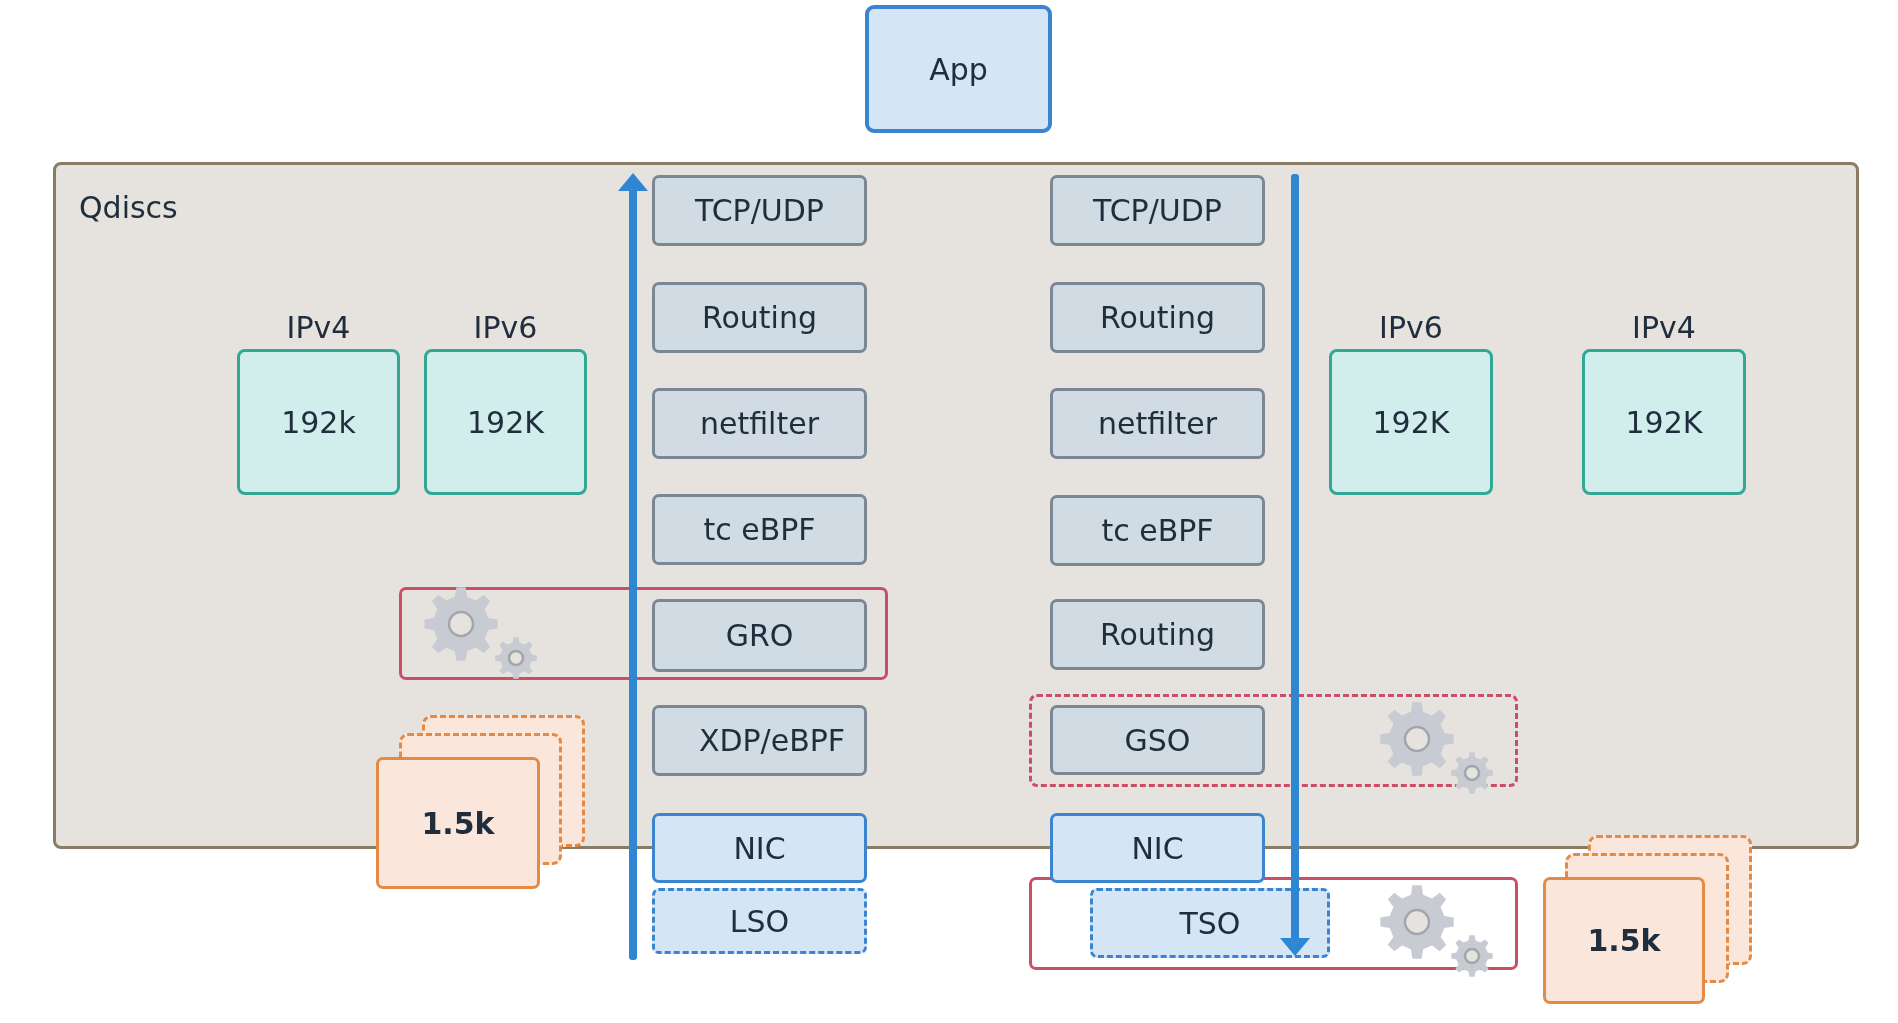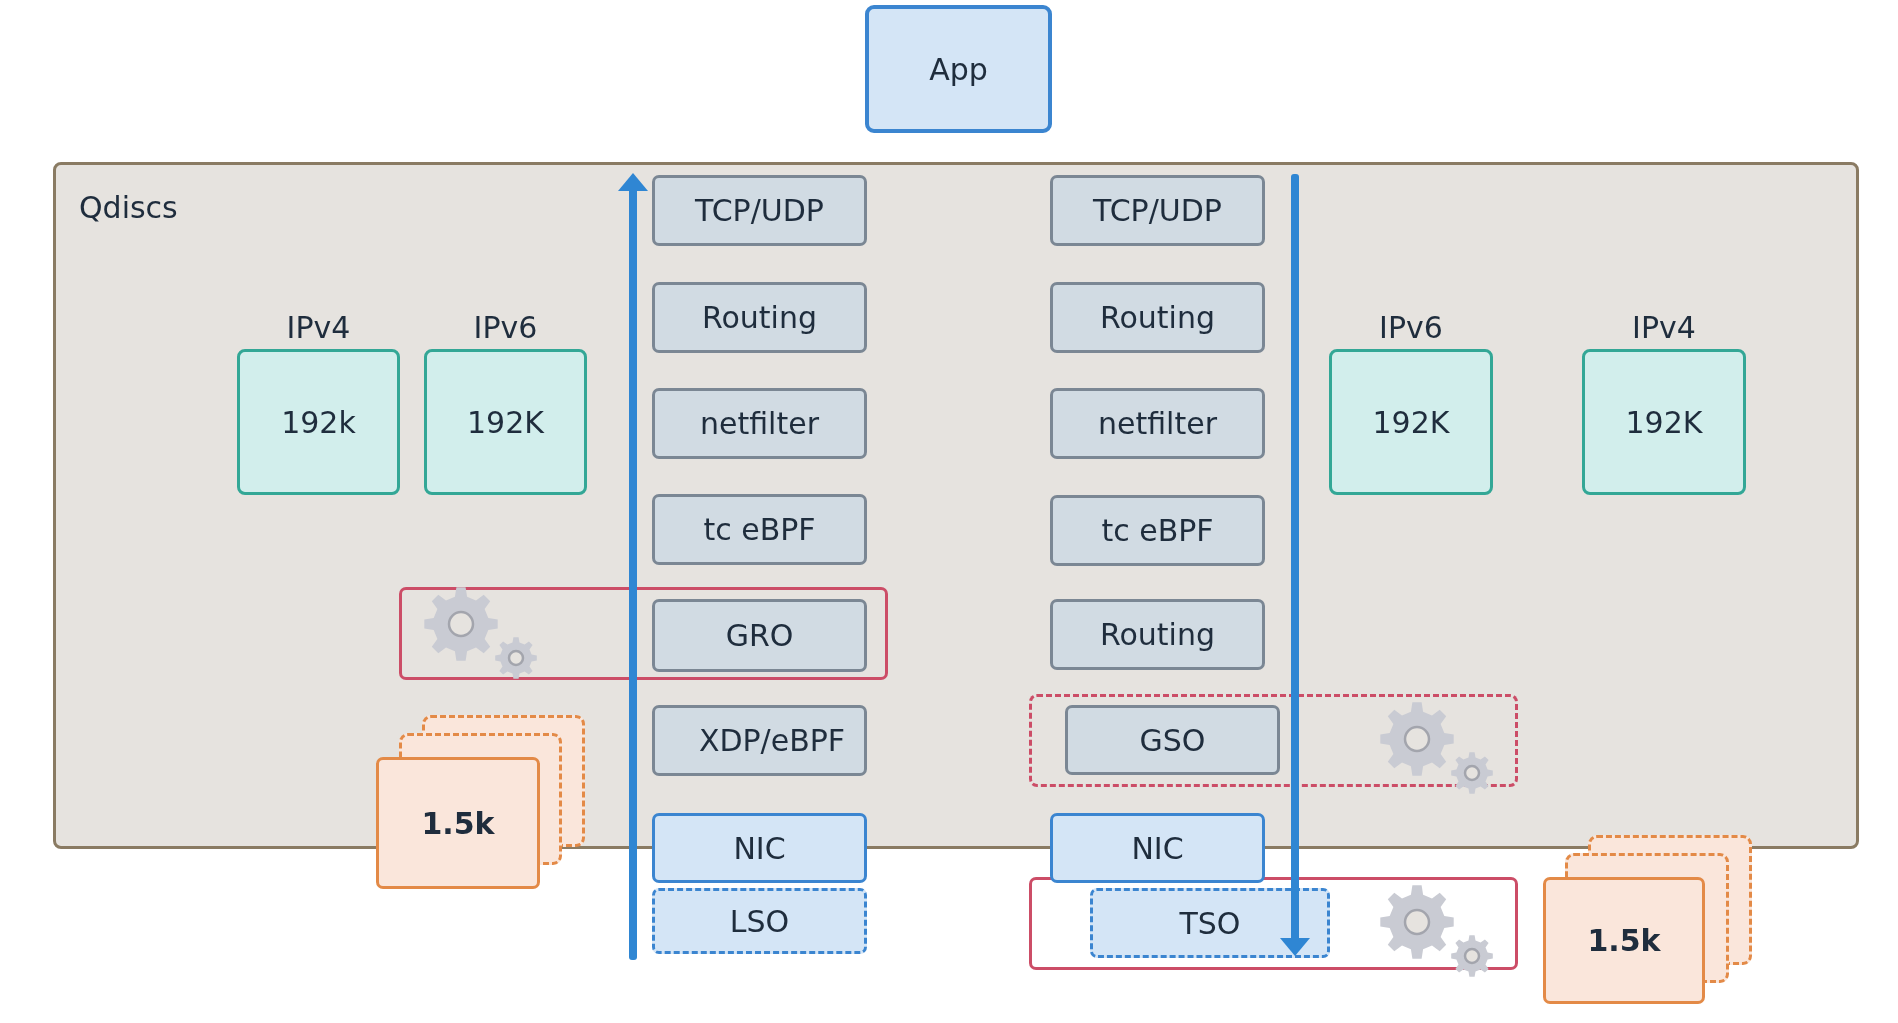--- a/index.html
+++ b/index.html
@@ -74,21 +74,21 @@
   </div>
 <div class="abs box layer" style="left:1050px;top:388px;width:215px;height:71px;">
     <span>netfilter</span>
   </div>
 <div class="abs box layer" style="left:1050px;top:495px;width:215px;height:71px;">
     <span>tc eBPF</span>
   </div>
 <div class="abs box layer" style="left:1050px;top:599px;width:215px;height:71px;">
     <span>Routing</span>
   </div>
-<div class="abs box layer" style="left:1050px;top:705px;width:215px;height:70px;margin-left:15px;">
+<div class="abs box layer" style="left:1050px;top:705px;width:215px;height:70px;">
     <span>GSO</span>
   </div>
 <div class="abs box nic" style="left:1050px;top:813px;width:215px;height:70px;">
     <span>NIC</span>
   </div>
 <div class="abs box nic-dashed" style="left:1090px;top:888px;width:240px;height:70px;">
     <span>TSO</span>
   </div>
 
 <div class="abs arrow-line" style="left:1291px;top:174px;height:772px;"></div>

